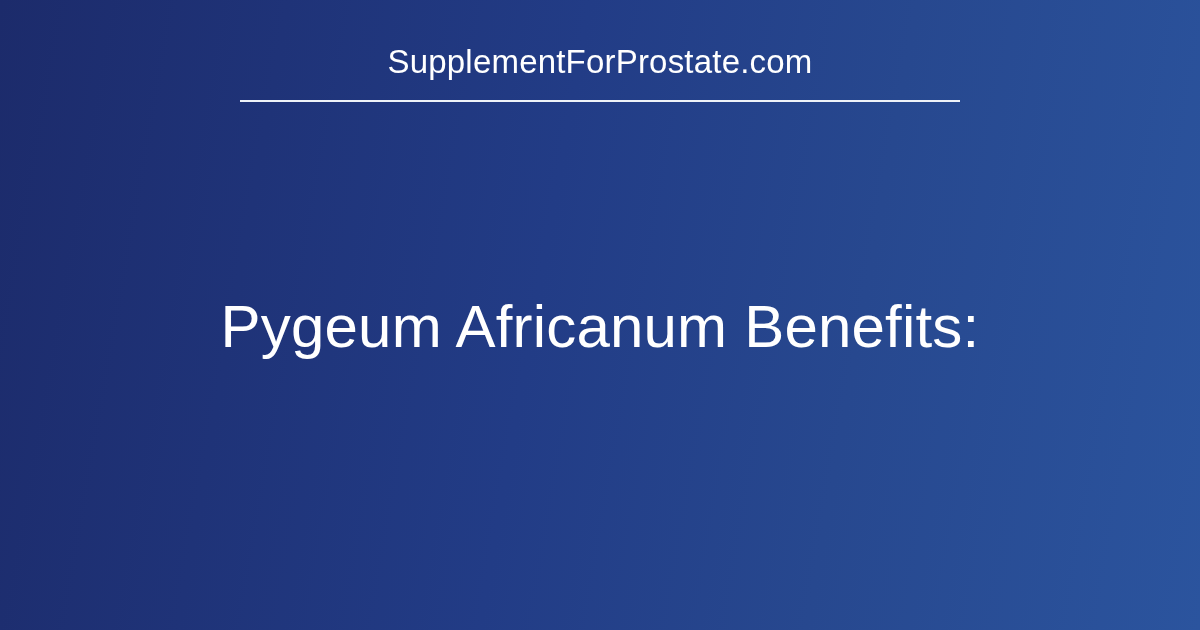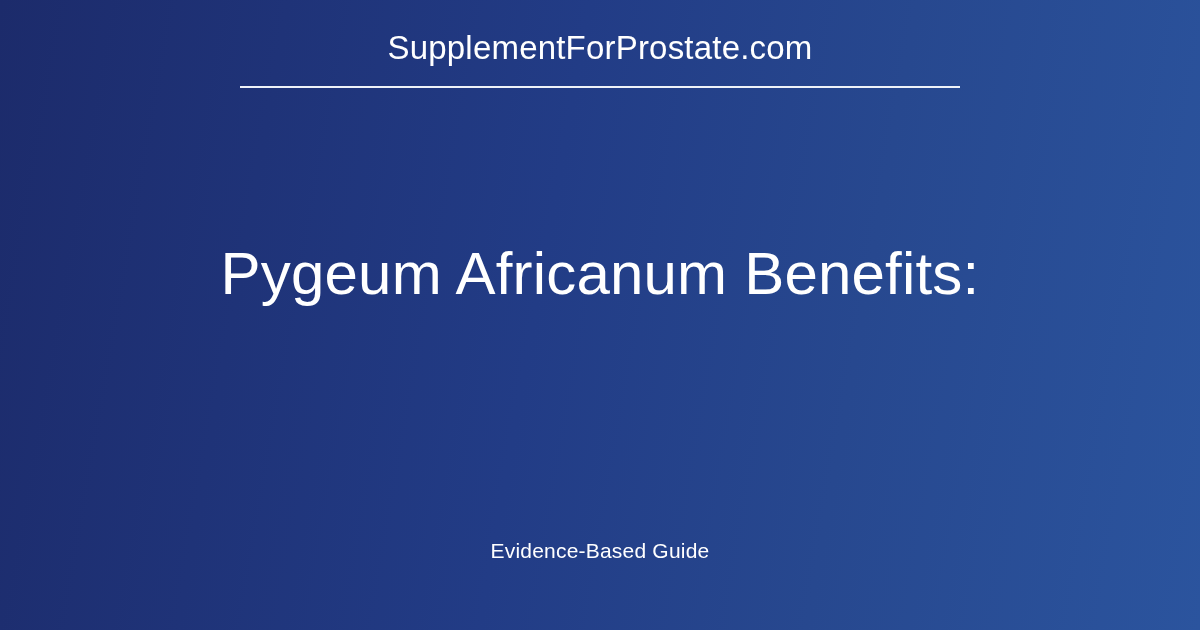--- a/index.html
+++ b/index.html
@@ -23,21 +23,21 @@
     background: linear-gradient(100deg, #1c2b6b 0%, #1f3378 22%, #223c86 45%, #27488f 70%, #2b549e 100%);
     display: flex;
     flex-direction: column;
     align-items: center;
     overflow: hidden;
   }
 
   
   .brand-block {
     width: 100%;
-    margin-top: 28px;
+    margin-top: 42px;
     display: flex;
     flex-direction: column;
     align-items: center;
   }
 
   .site-name {
     font-size: 33px;
     line-height: 40px;
     font-weight: 400;
     color: #ffffff;
@@ -107,17 +107,14 @@
     <div class="site-name">SupplementForProstate.com</div>
     <div class="brand-divider"></div>
   </div>
 
   <div class="title-area">
     <h1 class="main-title">
       <span class="title-line">Pygeum Africanum Benefits:</span>
     </h1>
   </div>
 
-  <div class="footer-area">
-    <div class="tagline">Evidence-Based Guide</div>
-  </div>
 
 </div>
 
 </body></html>

